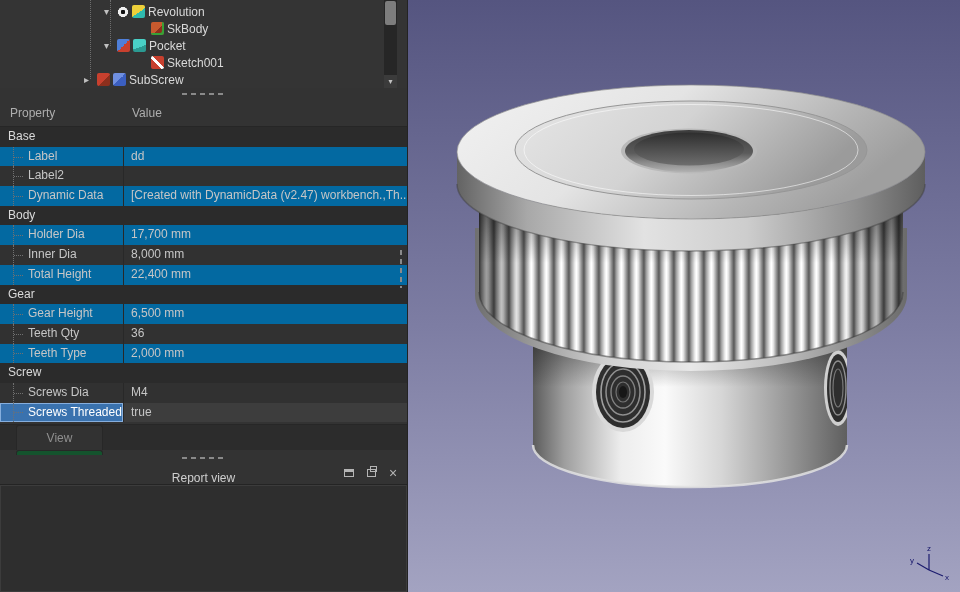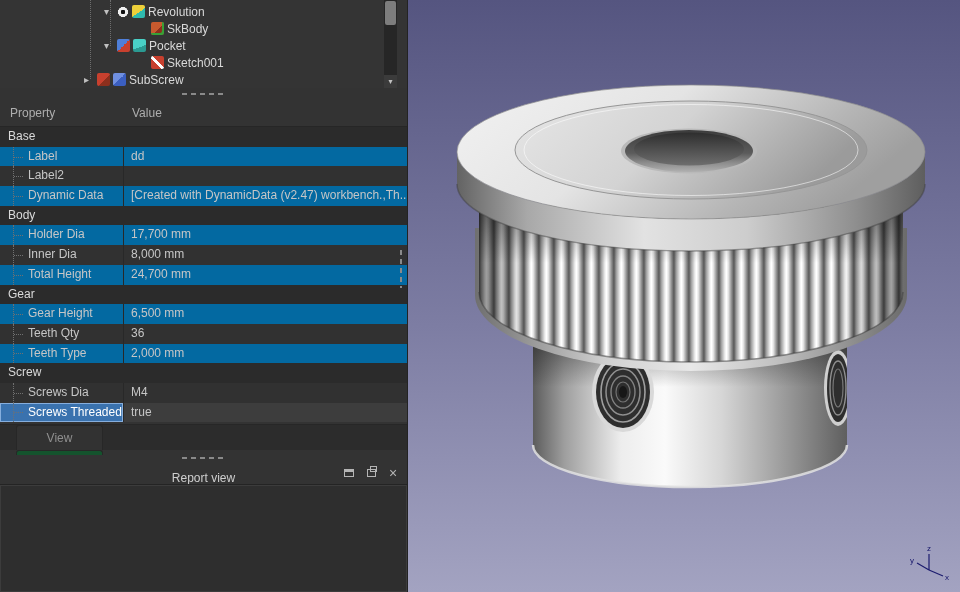--- a/index.html
+++ b/index.html
@@ -172,21 +172,21 @@
     <div class="prow light">
       <div class="pname"><span>Holder Dia</span></div>
       <div class="pval"><span>17,700 mm</span></div>
     </div>
     <div class="prow dark">
       <div class="pname"><span>Inner Dia</span></div>
       <div class="pval"><span>8,000 mm</span></div>
     </div>
     <div class="prow light">
       <div class="pname"><span>Total Height</span></div>
-      <div class="pval"><span>24,700 mm</span></div>
+      <div class="pval"><span>22,400 mm</span></div>
     </div>
 
     <div class="prow pgroup">
       <span>Gear</span>
     </div>
     <div class="prow light">
       <div class="pname"><span>Gear Height</span></div>
       <div class="pval"><span>6,500 mm</span></div>
     </div>
     <div class="prow dark">

